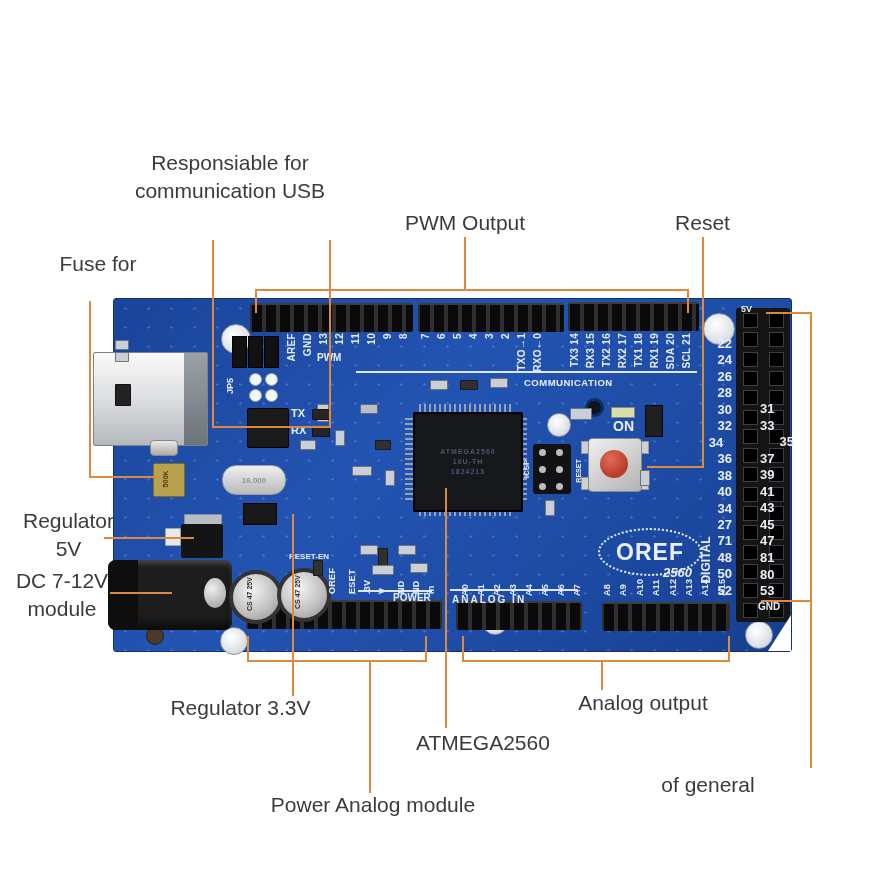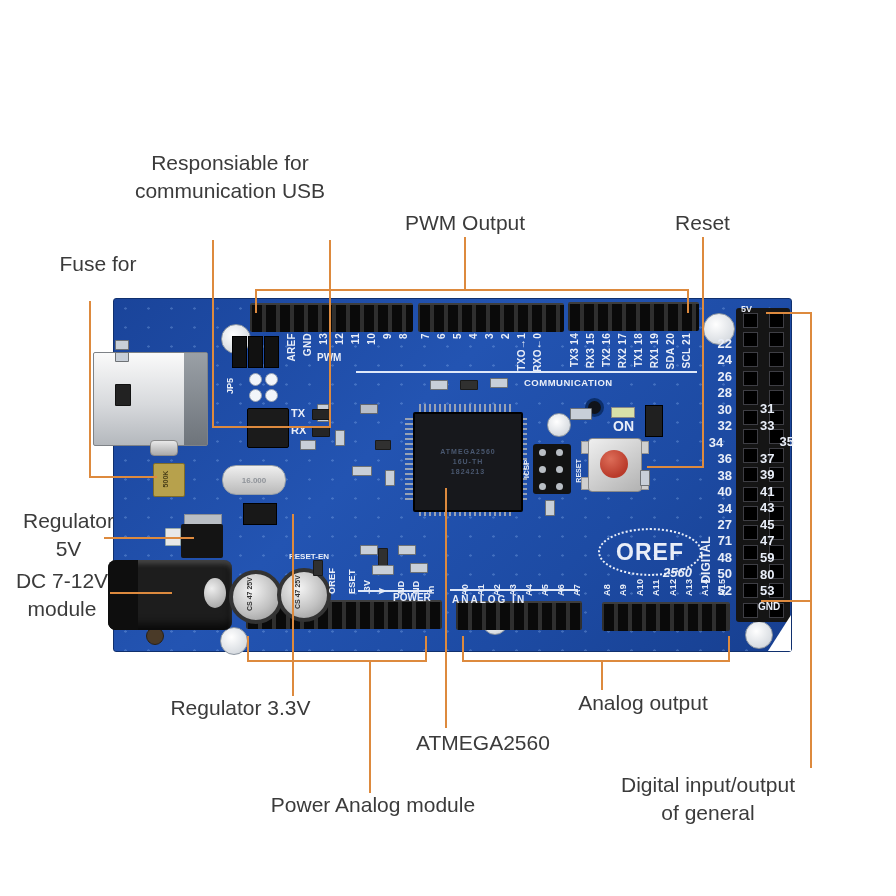--- a/index.html
+++ b/index.html
@@ -91,21 +91,20 @@
   </div>
   <div class="ann" style="left:10px;top:567px;width:104px;">
     <span>DC 7-12V</span>
     <span>module</span>
   </div>
   <div class="ann" style="left:158px;top:694px;width:165px;">Regulator 3.3V</div>
   <div class="ann" style="left:398px;top:729px;width:170px;">ATMEGA2560</div>
   <div class="ann" style="left:258px;top:791px;width:230px;">Power Analog module</div>
   <div class="ann" style="left:568px;top:689px;width:150px;">Analog output</div>
   <div class="ann" style="left:598px;top:771px;width:220px;">
-    <span>Digital input/output</span>
     <span>of general</span>
   </div>
 
   <div class="cl" style="left:212px;top:240px;width:2px;height:188px;"></div>
   <div class="cl" style="left:329px;top:240px;width:2px;height:188px;"></div>
   <div class="cl" style="left:212px;top:426px;width:119px;height:2px;"></div>
   <div class="cl" style="left:89px;top:301px;width:2px;height:177px;"></div>
   <div class="cl" style="left:89px;top:476px;width:68px;height:2px;"></div>
   <div class="cl" style="left:464px;top:237px;width:2px;height:54px;"></div>
   <div class="cl" style="left:255px;top:289px;width:434px;height:2px;"></div>
@@ -325,21 +324,21 @@
     <div class="silk" style="left:700px;top:582.75px;width:32px;font-size:13px;text-align:right;">52</div>
     <div class="silk" style="left:760px;top:401px;width:34px;font-size:13px;text-align:left;">31</div>
     <div class="silk" style="left:760px;top:417.55px;width:34px;font-size:13px;text-align:left;">33</div>
     <div class="silk" style="left:760px;top:434.1px;width:34px;font-size:13px;text-align:right;">35</div>
     <div class="silk" style="left:760px;top:450.65px;width:34px;font-size:13px;text-align:left;">37</div>
     <div class="silk" style="left:760px;top:467.2px;width:34px;font-size:13px;text-align:left;">39</div>
     <div class="silk" style="left:760px;top:483.75px;width:34px;font-size:13px;text-align:left;">41</div>
     <div class="silk" style="left:760px;top:500.3px;width:34px;font-size:13px;text-align:left;">43</div>
     <div class="silk" style="left:760px;top:516.85px;width:34px;font-size:13px;text-align:left;">45</div>
     <div class="silk" style="left:760px;top:533.4px;width:34px;font-size:13px;text-align:left;">47</div>
-    <div class="silk" style="left:760px;top:549.95px;width:34px;font-size:13px;text-align:left;">59</div>
+    <div class="silk" style="left:760px;top:549.95px;width:34px;font-size:13px;text-align:left;">81</div>
     <div class="silk" style="left:760px;top:566.5px;width:34px;font-size:13px;text-align:left;">80</div>
     <div class="silk" style="left:760px;top:583.05px;width:34px;font-size:13px;text-align:left;">53</div>
     <div class="smd" style="left:317px;top:404px;width:10px;height:16px;background:#c8cfd8;border:1px solid rgba(0,0,0,.45);"></div>
     <div class="smd" style="left:335px;top:430px;width:8px;height:14px;background:#c8cfd8;border:1px solid rgba(0,0,0,.45);"></div>
     <div class="smd" style="left:360px;top:404px;width:16px;height:8px;background:#b8bec8;border:1px solid rgba(0,0,0,.45);"></div>
     <div class="smd" style="left:375px;top:440px;width:14px;height:8px;background:#303030;border:1px solid rgba(0,0,0,.45);"></div>
     <div class="smd" style="left:352px;top:466px;width:18px;height:8px;background:#c8cfd8;border:1px solid rgba(0,0,0,.45);"></div>
     <div class="smd" style="left:385px;top:470px;width:8px;height:14px;background:#c8cfd8;border:1px solid rgba(0,0,0,.45);"></div>
     <div class="smd" style="left:360px;top:545px;width:16px;height:8px;background:#c8cfd8;border:1px solid rgba(0,0,0,.45);"></div>
     <div class="smd" style="left:378px;top:548px;width:8px;height:16px;background:#303030;border:1px solid rgba(0,0,0,.45);"></div>

